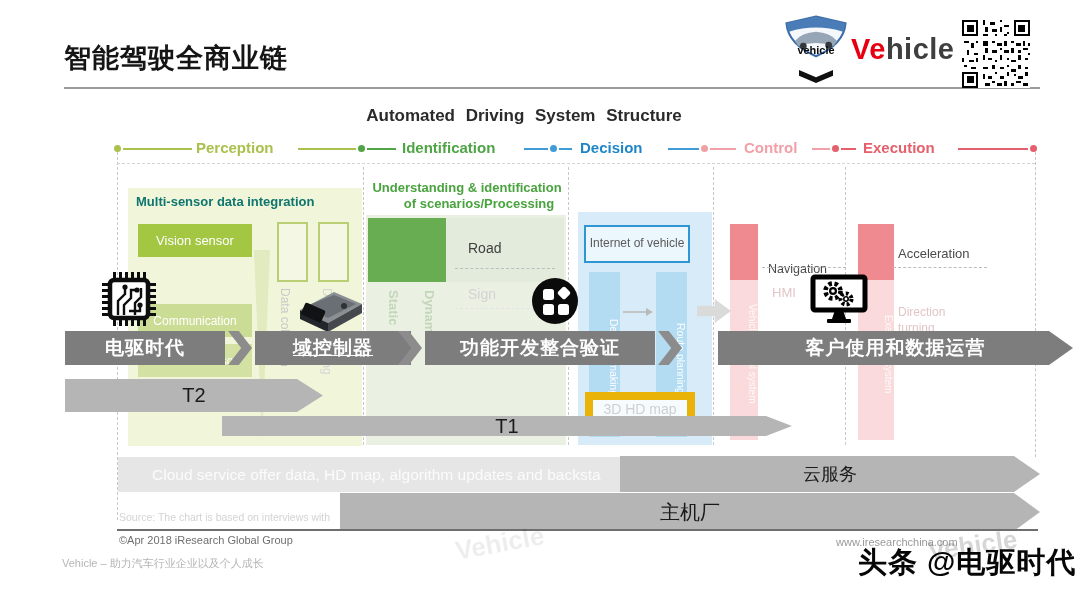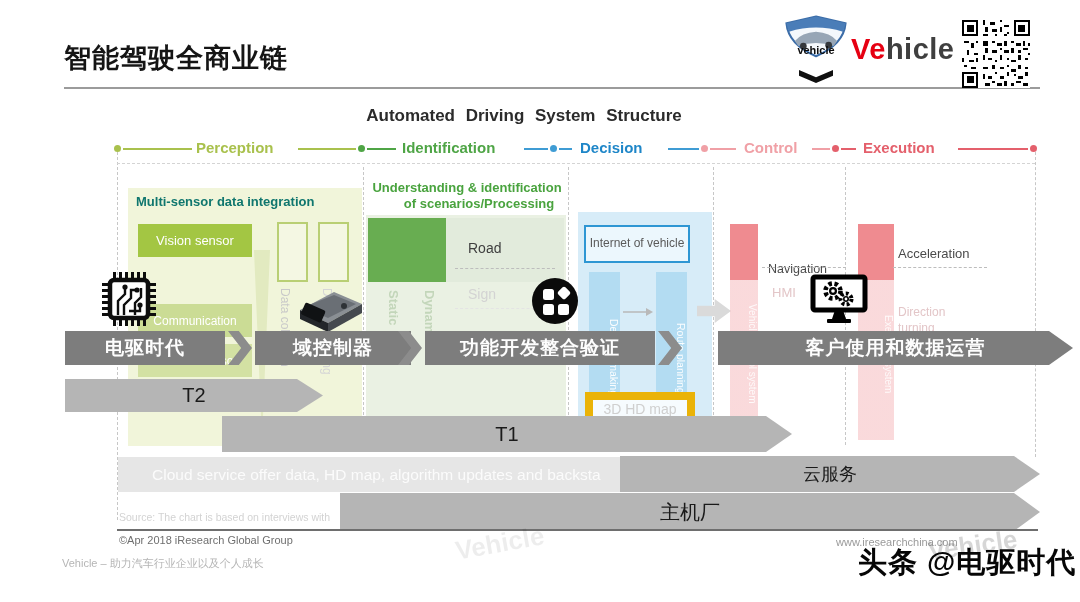--- a/index.html
+++ b/index.html
@@ -350,28 +350,28 @@
       <circle cx="36" cy="25" r="5.5" fill="none" stroke="#000" stroke-width="4" stroke-dasharray="2.8 2.2"></circle>
       <circle cx="36" cy="25" r="3" fill="#000"></circle>
         <circle cx="36" cy="25" r="1.4" fill="#fff"></circle>
       <polygon points="25,36 33,36 36,45 22,45" fill="#000"></polygon>
       <rect x="17" y="45" width="24" height="4" rx="1" fill="#000"></rect>
     </svg>
   </div>
 
   <div class="abs bseg" style="left:65px;width:160px;">电驱时代</div>
   <div class="abs bchev" style="left:228px;"></div>
-  <div class="abs bseg" style="left:255px;width:156px;">域控制器</div>
+  <div class="abs bseg" style="left:255px;width:156px;text-decoration:underline;">域控制器</div>
   <div class="abs bchev" style="left:398px;"></div>
   <div class="abs bseg" style="left:425px;width:230px;">功能开发整合验证</div>
   <div class="abs bchev" style="left:658px;"></div>
   <div class="abs bseg arrow" style="left:685px;width:355px;margin-left:33px;">客户使用和数据运营</div>
 
   <div class="abs tierbar" style="left:65px;top:379px;width:258px;height:33px;">T2</div>
-  <div class="abs tierbar" style="left:222px;top:416px;width:570px;height:36px;">T1</div>
+  <div class="abs tierbar" style="left:222px;top:416px;width:570px;height:20px;">T1</div>
   <div class="abs cloud-band">Cloud service offer data, HD map, algorithm updates and backsta</div>
   <div class="abs tierbar" style="left:620px;top:456px;width:420px;height:36px;font-size:18px;">云服务</div>
   <div class="abs tierbar" style="left:340px;top:493px;width:700px;height:38px;font-size:20px;">主机厂</div>
 
   <div class="abs src-note">Source: The chart is based on interviews with</div>
   <div class="abs foot-rule"></div>
   <div class="abs copyright">©Apr 2018 iResearch Global Group</div>
   <div class="abs website">www.iresearchchina.com</div>
   <div class="abs tagline">Vehicle – 助力汽车行业企业以及个人成长</div>
   <div class="abs ghost" style="left:455px;top:528px;transform:rotate(-10deg);color:rgba(0,0,0,.07);">Vehicle</div>

